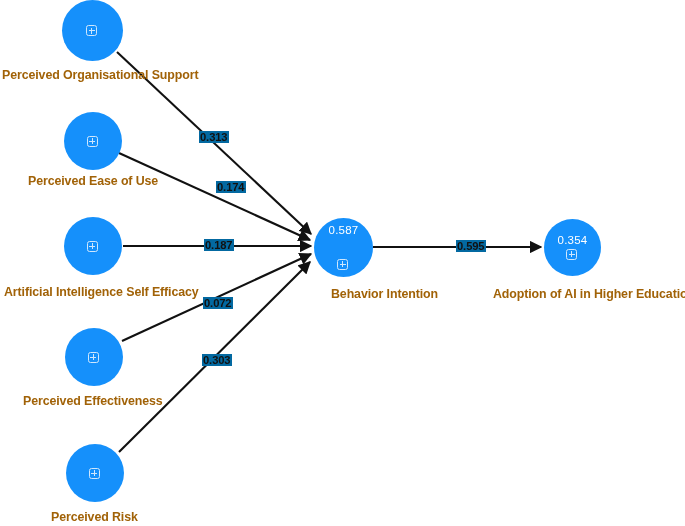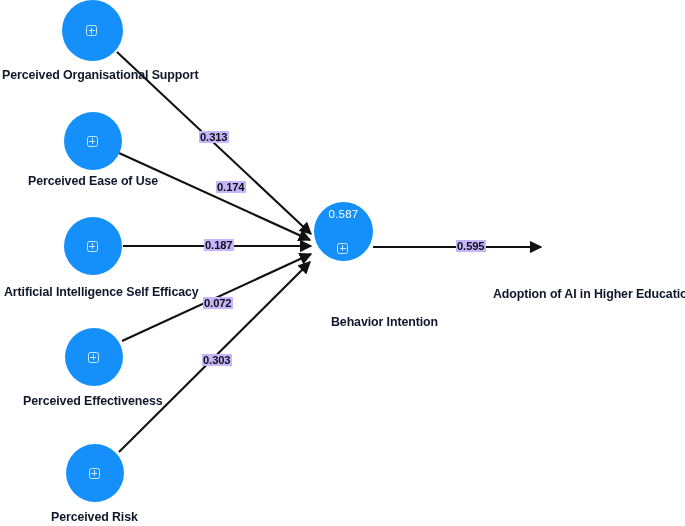--- a/index.html
+++ b/index.html
@@ -68,33 +68,33 @@
   .plus-icon .vbar {
     position: absolute;
     left: 5.1px;
     top: 2.5px;
     width: 1.3px;
     height: 6.4px;
     background: #cfe7fd;
   }
   .node-label {
     position: absolute;
-    color: #0f172a;
+    color: #a16207;
     font-size: 12.4px;
     font-weight: bold;
     white-space: nowrap;
     letter-spacing: -0.1px;
   }
   .edge-label {
     position: absolute;
     color: #111111;
     font-size: 11.2px;
     font-weight: bold;
     white-space: nowrap;
-    background: #c4b5fd;
+    background: #0369a1;
     padding: 0 1px;
     letter-spacing: -0.1px;
   }
 </style>
 </head>
 <body>
 
 <div id="diagram">
 
   <svg class="edges" viewBox="0 0 685 526" xmlns="http://www.w3.org/2000/svg">
@@ -160,30 +160,38 @@
   <div class="node" style="left:66px; top:444px; width:58px; height:58px;">
     <span class="node-value"></span>
     <span class="plus-icon">
       <span class="box"></span>
         <span class="hbar"></span>
         <span class="vbar"></span>
     </span>
   </div>
   <div class="node-label" style="left:51px; top:510px;">Perceived Risk</div>
 
-  <div class="node" style="left:314px; top:202px; width:59px; height:59px;gap:20px;">
+  <div class="node" style="left:314px; top:218px; width:59px; height:59px;gap:20px;">
     <span class="node-value">0.587</span>
     <span class="plus-icon">
       <span class="box"></span>
         <span class="hbar"></span>
         <span class="vbar"></span>
     </span>
   </div>
-  <div class="node-label" style="left:331px; top:287px;margin-top:28px;">Behavior Intention</div>
-
+  <div class="node-label" style="left:331px; top:287px;">Behavior Intention</div>
+
+  <div class="node" style="left:544px; top:219px; width:57px; height:57px;">
+    <span class="node-value">0.354</span>
+    <span class="plus-icon">
+      <span class="box"></span>
+        <span class="hbar"></span>
+        <span class="vbar"></span>
+    </span>
+  </div>
   <div class="node-label" style="left:493px; top:287px;">Adoption of AI in Higher Education</div>
 
   <div class="edge-label" style="left:199px; top:131px;">0.313</div>
 
   <div class="edge-label" style="left:203px; top:181px;margin-left:13px;">0.174</div>
 
   <div class="edge-label" style="left:204px; top:239px;">0.187</div>
 
   <div class="edge-label" style="left:203px; top:297px;">0.072</div>
 

